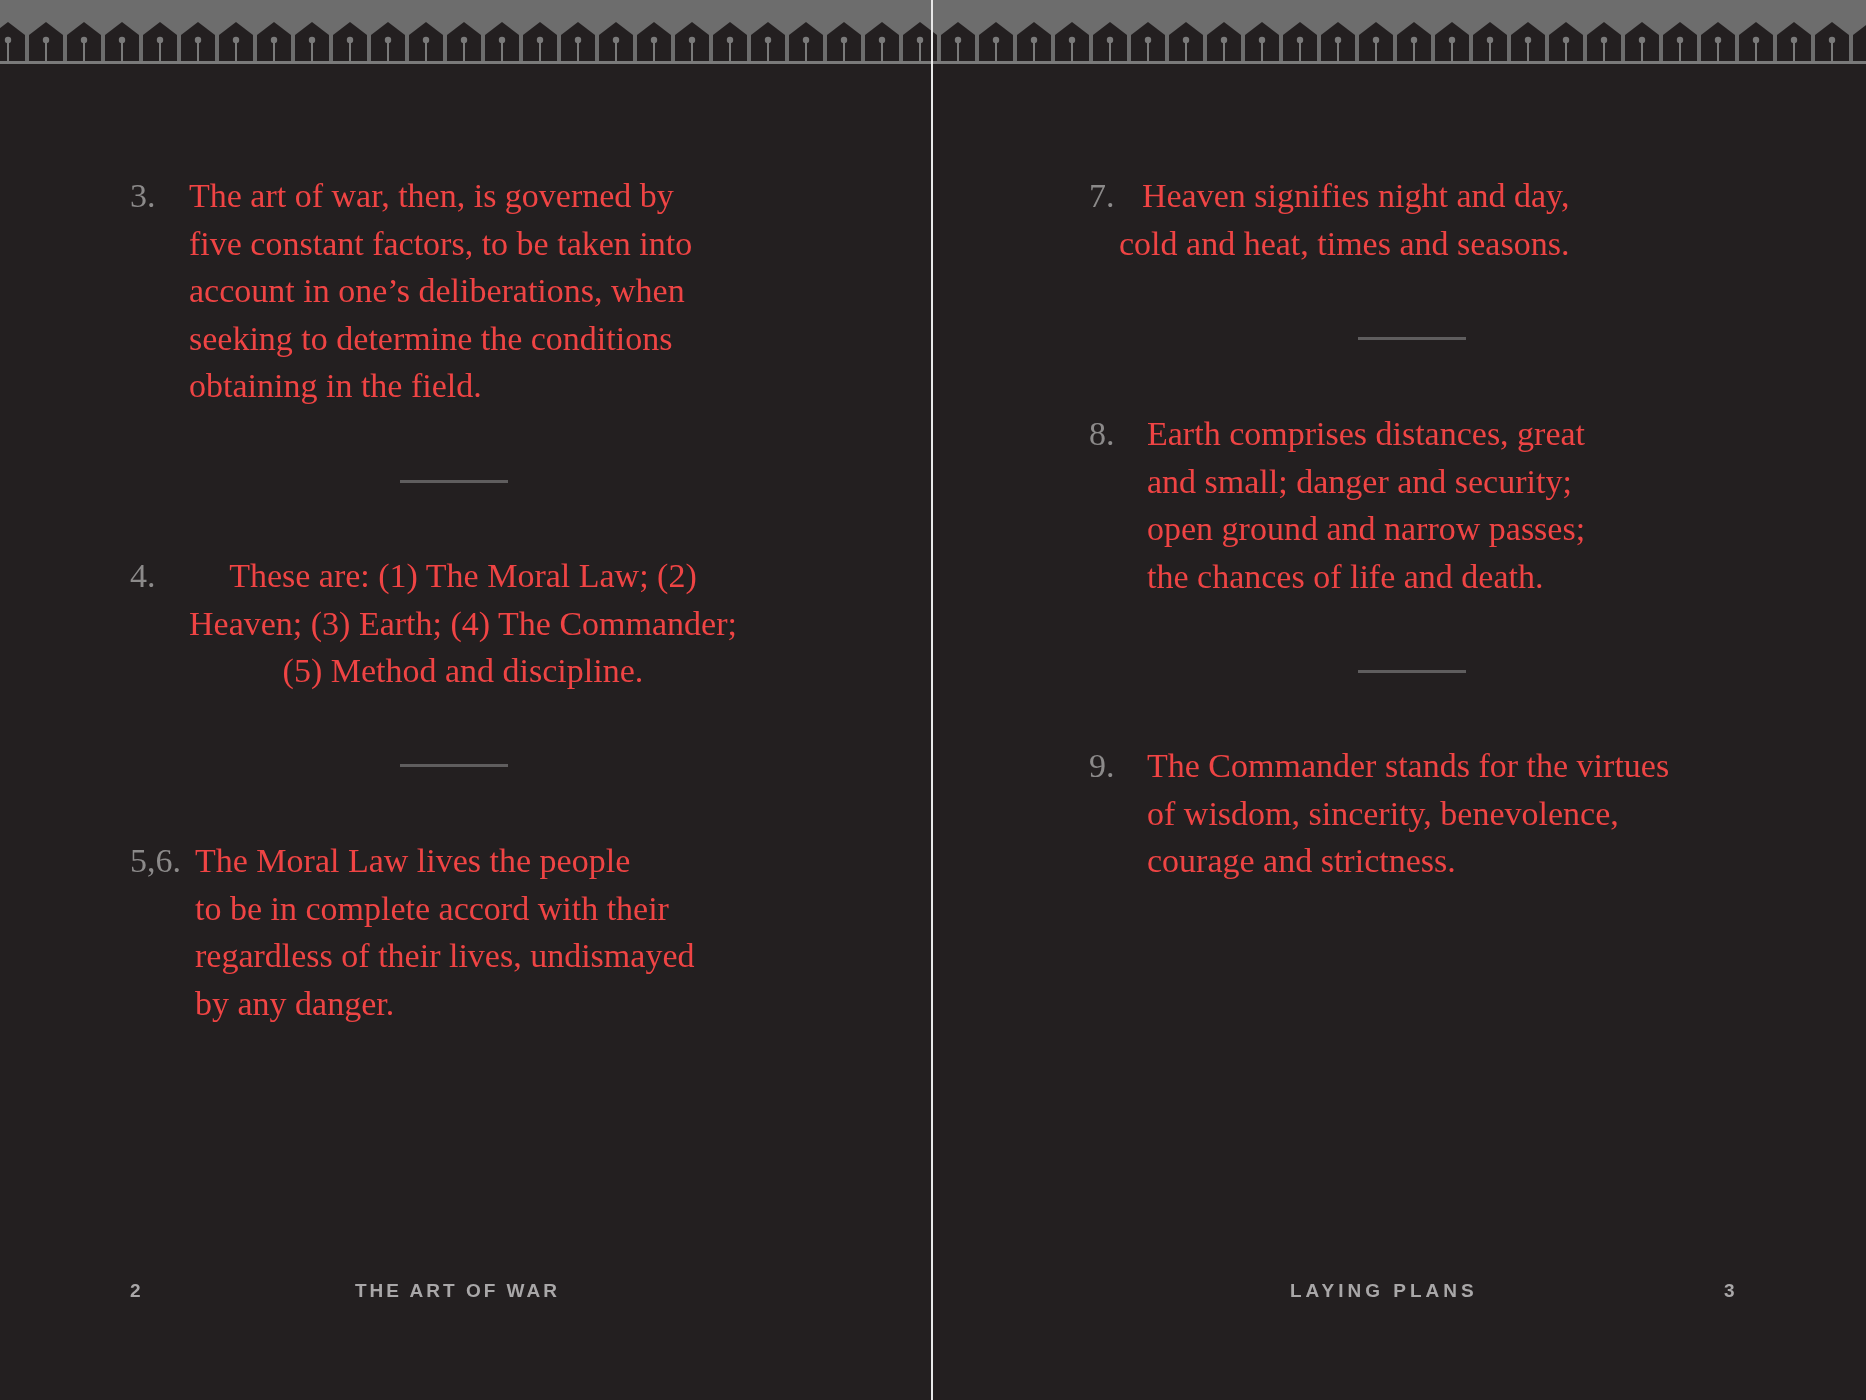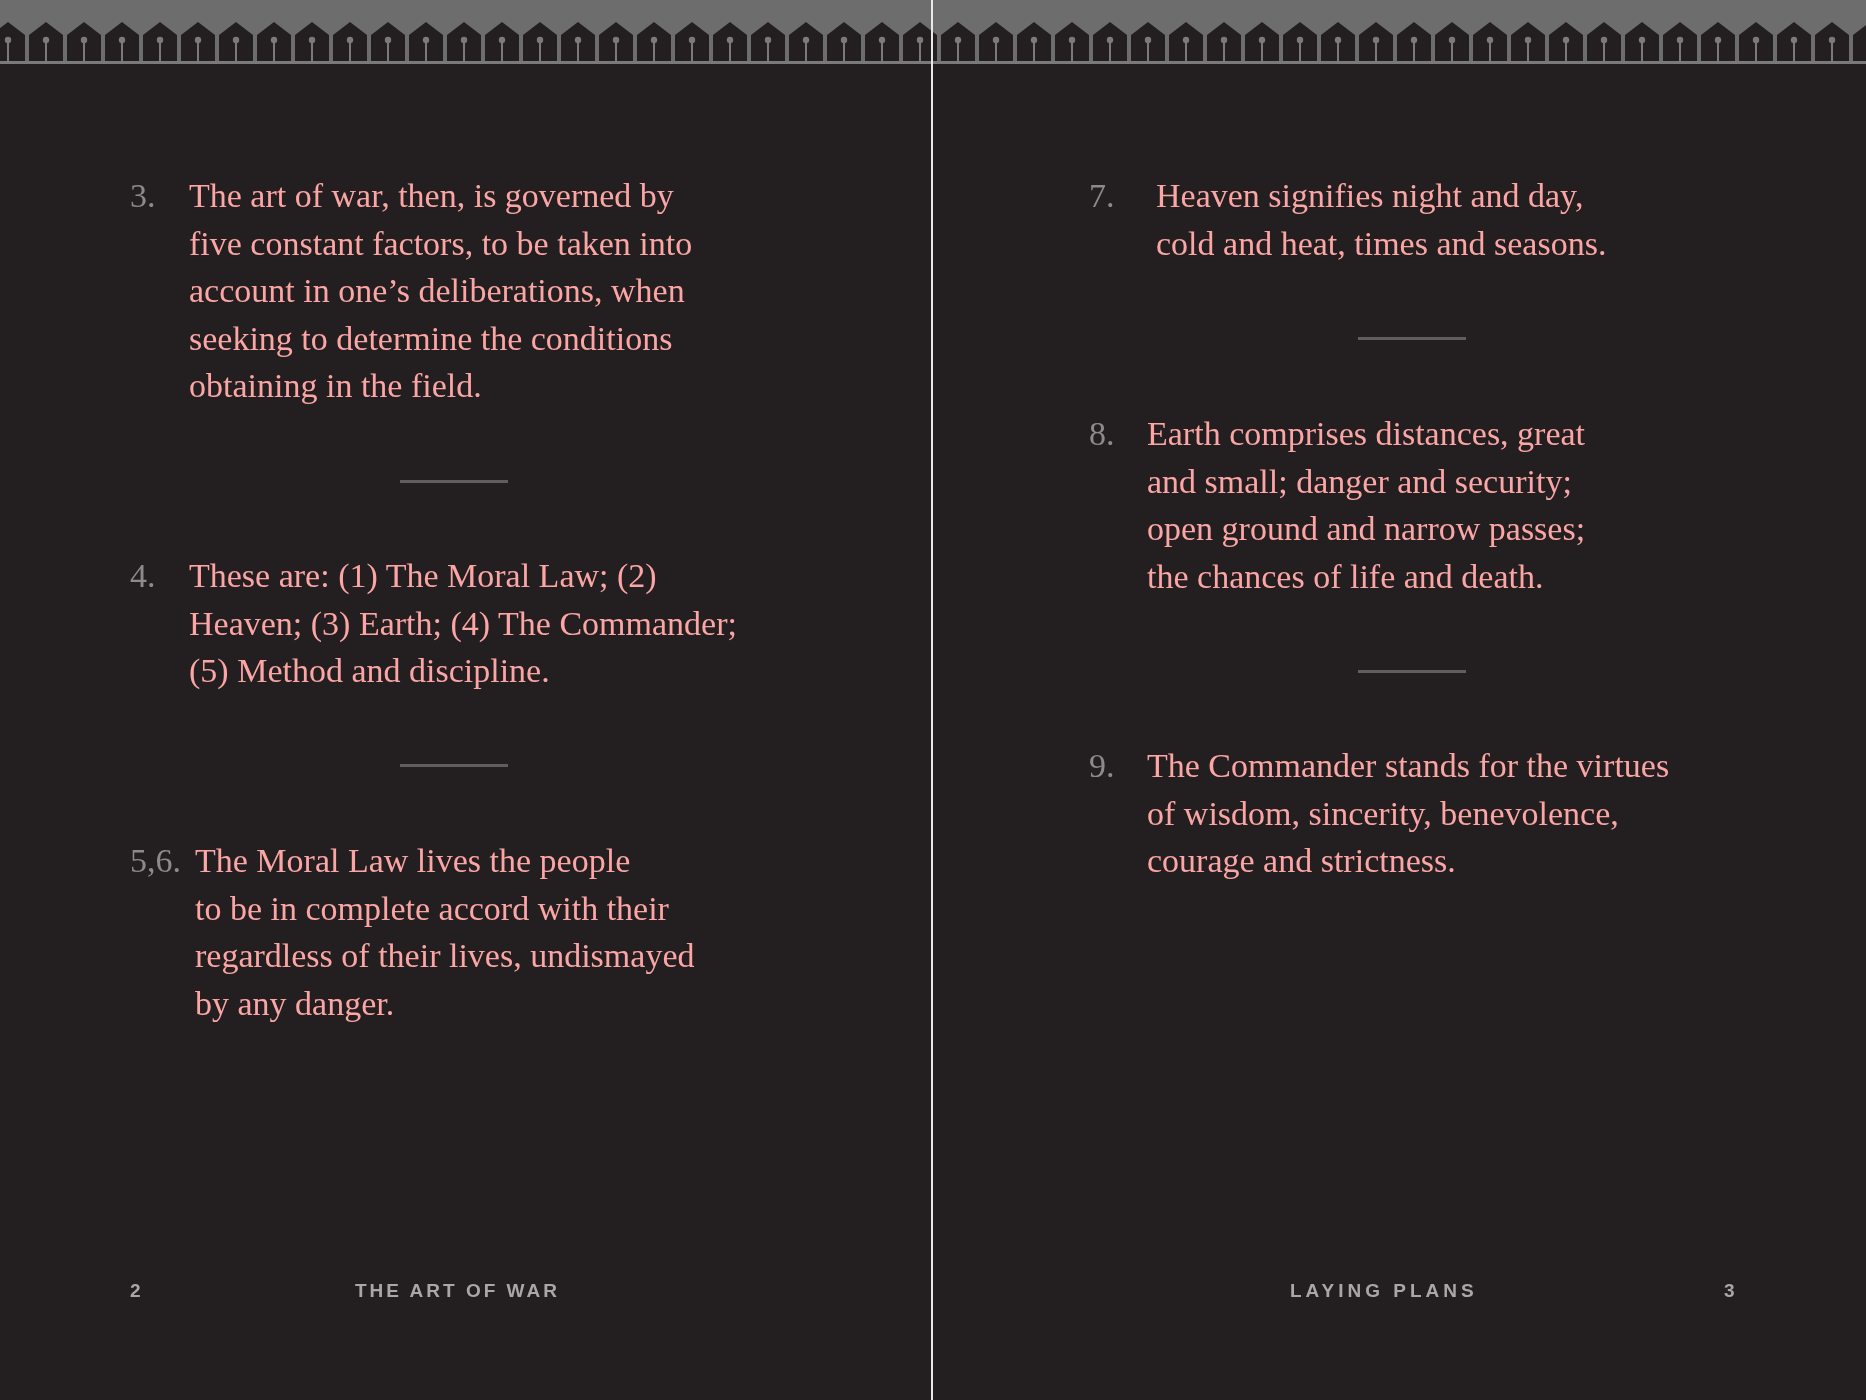--- a/index.html
+++ b/index.html
@@ -19,21 +19,21 @@
   .spine {
     position: absolute; left: 931px; top: 0; width: 2px; height: 1400px;
     background: #e8e8e8;
   }
   .para { position: absolute; }
   .para .num {
     position: absolute; top: 0; color: #8c8a8a;
     font-size: 34px; line-height: 47.6px;
   }
   .para .line {
-    display: block; color: #fca5a5; font-size: 34px; line-height: 47.6px;
+    display: block; color: #ef4444; font-size: 34px; line-height: 47.6px;
     white-space: nowrap;
   }
   .rule {
     position: absolute; height: 3px; width: 108px; background: #5f5d5e;
   }
   .footer {
     position: absolute; top: 1280px; font-family: "Liberation Sans", "DejaVu Sans", sans-serif;
     color: #a9a7a8; font-size: 19px; font-weight: bold; letter-spacing: 3px;
   }
   .footer.folio { letter-spacing: 0; }
@@ -69,21 +69,21 @@
       <span class="line">account in one’s deliberations, when</span>
       <span class="line">seeking to determine the conditions</span>
       <span class="line">obtaining in the field.</span>
     </div>
   </div>
 
   <div class="rule" style="left:400px; top:480px;"></div>
 
   <div class="para" style="left:130px; top:552px;">
     <span class="num">4.</span>
-    <div style="margin-left:59px;">
+    <div style="margin-left:59px;text-align:center;">
       <span class="line">These are: (1) The Moral Law; (2)</span>
       <span class="line">Heaven; (3) Earth; (4) The Commander;</span>
       <span class="line">(5) Method and discipline.</span>
     </div>
   </div>
 
   <div class="rule" style="left:400px; top:764px;"></div>
 
   <div class="para" style="left:130px; top:837px;">
     <span class="num">5,6.</span>
@@ -96,21 +96,21 @@
   </div>
 
   <span class="footer folio" style="left:130px;">2</span>
   <span class="footer" style="left:355px;">THE ART OF WAR</span>
 </div>
 
 <div class="page page-right">
 
   <div class="para" style="left:155px; top:172px;">
     <span class="num">7.</span>
-    <div style="margin-left:67px;">
+    <div style="margin-left:30px;text-align:right;">
       <span class="line">Heaven signifies night and day,</span>
       <span class="line">cold and heat, times and seasons.</span>
     </div>
   </div>
 
   <div class="rule" style="left:424px; top:337px;"></div>
 
   <div class="para" style="left:155px; top:410px;">
     <span class="num">8.</span>
     <div style="margin-left:58px;">

